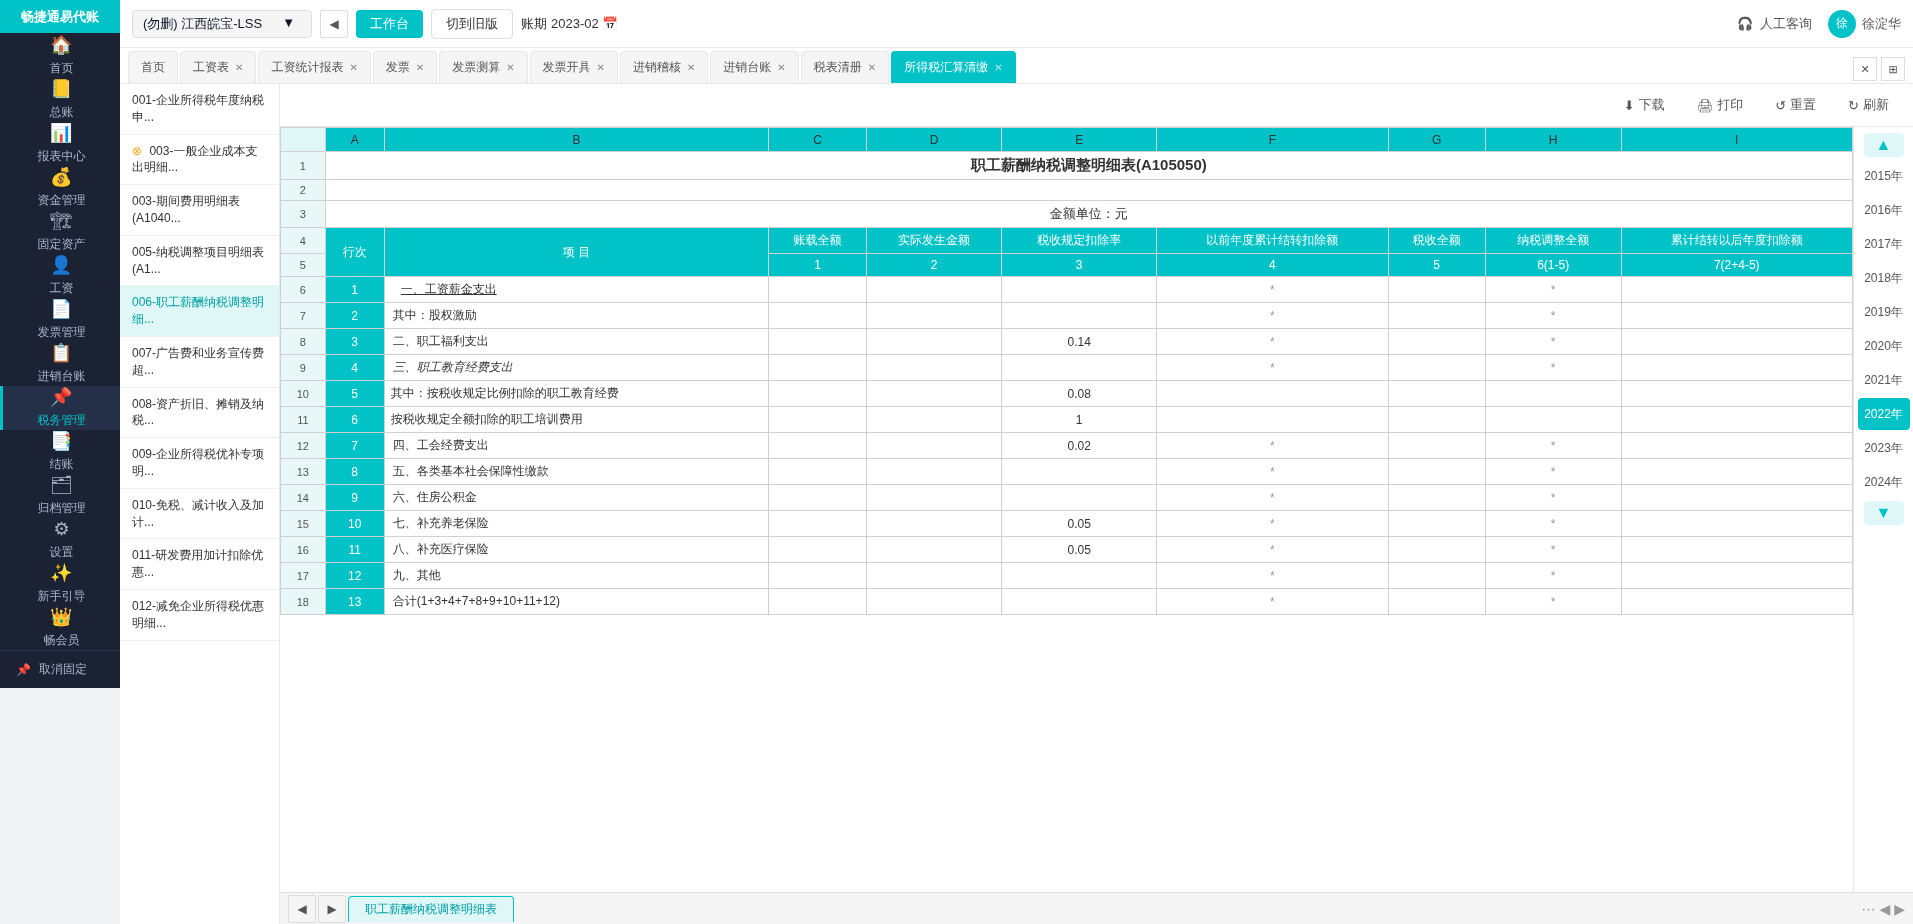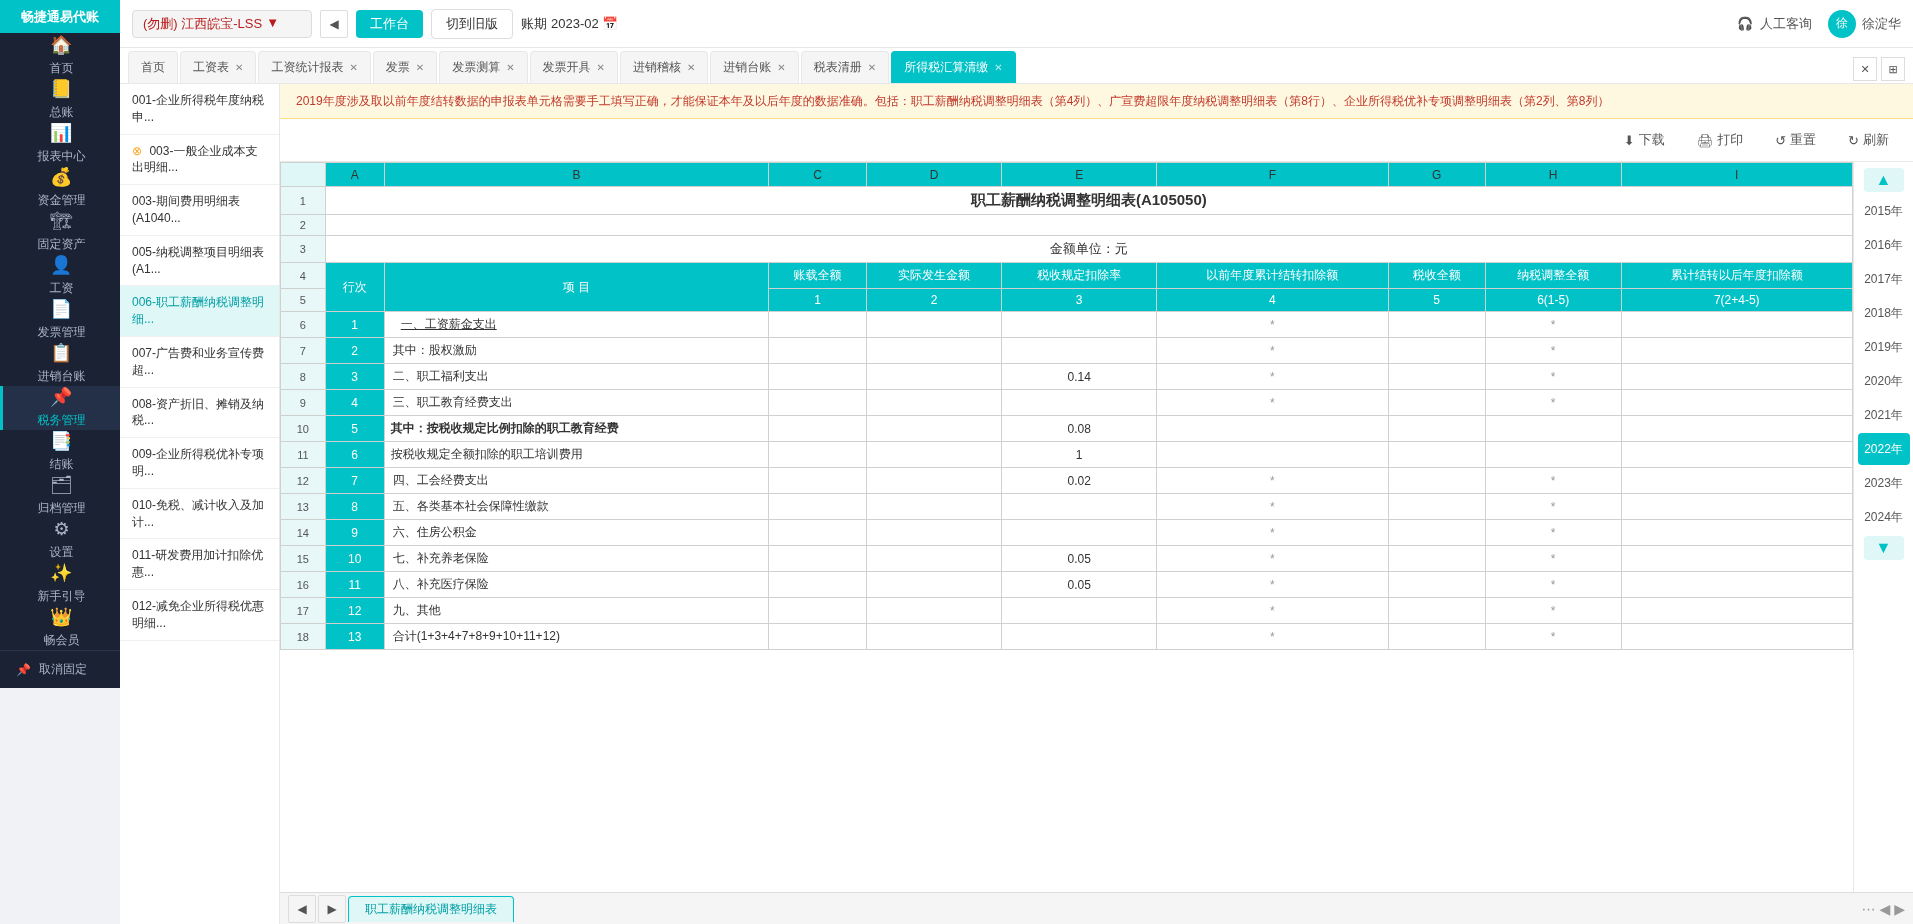--- a/index.html
+++ b/index.html
@@ -71,24 +71,24 @@
       gap: 8px;
       border-bottom: 1px solid #e8e8e8;
       flex-shrink: 0;
     }
     .topbar-company {
       background: #f5f5f5;
       border: 1px solid #ddd;
       border-radius: 4px;
       padding: 4px 10px;
       font-size: 13px;
-      color: #b91c1c;
+      color: #0f172a;
       display: flex;
       align-items: flex-start;
-      gap: 4px;
+      gap: 20px;
       min-width: 180px;
     }
     .topbar-btn {
       background: #00c2c7;
       color: white;
       border: none;
       border-radius: 4px;
       padding: 5px 14px;
       font-size: 13px;
       cursor: pointer;
@@ -561,23 +561,20 @@
       <div class="left-panel-item">007-广告费和业务宣传费超...</div>
       <div class="left-panel-item">008-资产折旧、摊销及纳税...</div>
       <div class="left-panel-item">009-企业所得税优补专项明...</div>
       <div class="left-panel-item">010-免税、减计收入及加计...</div>
       <div class="left-panel-item">011-研发费用加计扣除优惠...</div>
       <div class="left-panel-item">012-减免企业所得税优惠明细...</div>
     </div>
 
     <div class="right-content">
 
-      <div class="alert-bar">
-        <span>2019年度涉及取以前年度结转数据的申报表单元格需要手工填写正确，才能保证本年及以后年度的数据准确。包括：职工薪酬纳税调整明细表（第4列）、广宣费超限年度纳税调整明细表（第8行）、企业所得税优补专项调整明细表（第2列、第8列）</span>
-      </div>
 
       <div class="toolbar">
         <button class="toolbar-btn">
           <span>⬇</span>
           <span>下载</span>
         </button>
         <button class="toolbar-btn">
           <span>🖨</span>
           <span>打印</span>
         </button>
@@ -683,33 +680,33 @@
     <td></td>
     <td>0.14</td>
     <td style="color:#999;">*</td>
     <td></td>
     <td style="color:#999;">*</td>
     <td></td>
   </tr>
                 <tr>
     <td class="row-num">9</td>
     <td class="row-header" style="background:#00c2c7;color:white;width:36px;">4</td>
-    <td class="item-label" style="text-align:left;padding-left:8px;">三、职工教育经费支出</td>
+    <td class="item-label" style="text-align:left;padding-left:8px;font-style:italic;">三、职工教育经费支出</td>
     <td></td>
     <td></td>
     <td></td>
     <td style="color:#999;">*</td>
     <td></td>
     <td style="color:#999;">*</td>
     <td></td>
   </tr>
                 <tr>
     <td class="row-num">10</td>
     <td class="row-header" style="background:#00c2c7;color:white;width:36px;">5</td>
-    <td class="item-label" style="text-align:left;font-weight:bold;">其中：按税收规定比例扣除的职工教育经费</td>
+    <td class="item-label" style="text-align:left;">其中：按税收规定比例扣除的职工教育经费</td>
     <td></td>
     <td></td>
     <td>0.08</td>
     <td style="color:#999;"></td>
     <td></td>
     <td style="color:#999;"></td>
     <td></td>
   </tr>
                 <tr>
     <td class="row-num">11</td>

